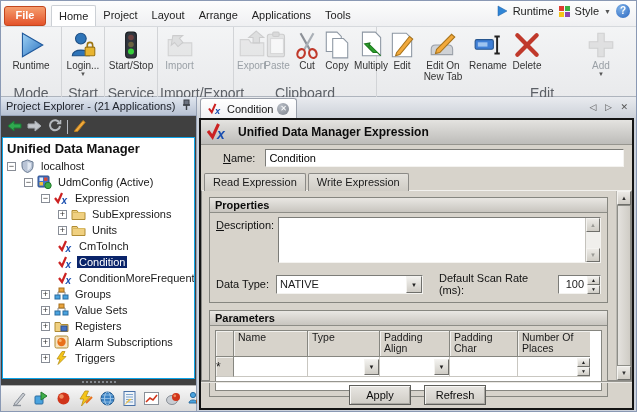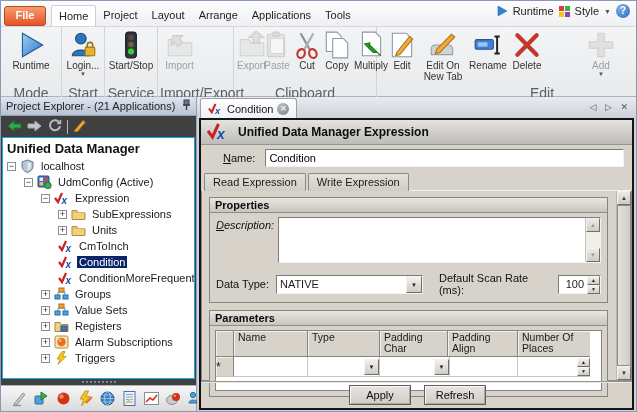--- a/index.html
+++ b/index.html
@@ -70,21 +70,21 @@
   .name-input { flex:1; height:18px; font-size:11px; padding:0 3px; outline:none; }
 
   .itabs { height:20px; display:flex; align-items:flex-end; padding-left:3px; flex:none; position:relative; z-index:2; }
   .itab { height:18px; border:1px solid #8b8a86; border-bottom:none; border-radius:2px 2px 0 0; padding:0 8px; line-height:17px; background:linear-gradient(#e3e1dc,#cfccc5); margin-right:2px; }
   .itab.active { height:20px; background:#d7d3cb; border-color:#f2f1ee #6f6f6b transparent #f2f1ee; box-shadow:0 1px 0 #d7d3cb; }
   .page { flex:1; border:1px solid #8b8a86; border-top-color:#f2f1ee; margin-top:-1px; display:flex; min-height:0; background:#d7d3cb; }
   .page-content { flex:1; min-width:0; padding:4px 2px 0 0; }
 
   .gbox { margin:2px 6px 7px 7px; border:1px solid #868680; background:#d7d3cb; }
   .gbox-head { height:15px; background:linear-gradient(#e9e7e3,#c8c5bf); border-bottom:1px solid #8d8d87; font-weight:bold; padding:0 5px; line-height:14px; color:#0b0b0b; }
-  .frow { display:flex; padding:4px 6px 4px;font-style:italic; }
+  .frow { display:flex; padding:4px 6px 4px; }
   .frow .flabel { width:62px; flex:none; padding-top:2px; }
   .descbox { flex:1; height:46px; display:flex; }
   .descbox .txt { flex:1; }
   .combo-row { display:flex; align-items:center; padding:5px 6px 6px; }
   .combo { width:152px; height:19px; display:flex; }
   .combo .val { flex:1; padding:1px 3px; line-height:15px; }
   .combo-btn { width:16px; background:linear-gradient(#f2f1ee,#cfccc5); border:1px solid; border-color:#f4f3f0 #6f6f6b #6f6f6b #f4f3f0; font-size:6px; color:#222; text-align:center; line-height:16px; }
   .spin { width:44px; height:19px; display:flex; }
   .spin .val { flex:1; text-align:right; padding:1px 3px; line-height:15px; }
   .spinbtns { width:13px; display:flex; flex-direction:column; }
@@ -618,22 +618,22 @@
               </div>
             </div>
 
             <div class="gbox">
               <div class="gbox-head">Parameters</div>
               <div class="grid">
                 <div class="grow">
                   <div class="hcell c0"></div>
                   <div class="hcell c1">Name</div>
                   <div class="hcell c2">Type</div>
+                  <div class="hcell c3">Padding Align</div>
                   <div class="hcell c4">Padding Char</div>
-                  <div class="hcell c3">Padding Align</div>
                   <div class="hcell c5" style="border-right:none">Number Of Places</div>
                 </div>
                 <div class="grow">
                   <div class="dcell selcell c0">*</div>
                   <div class="dcell c1"></div>
                   <div class="dcell c2">
                       <span class="cellbtn">▼</span>
                     </div>
                   <div class="dcell c3">
                       <span class="cellbtn">▼</span>

